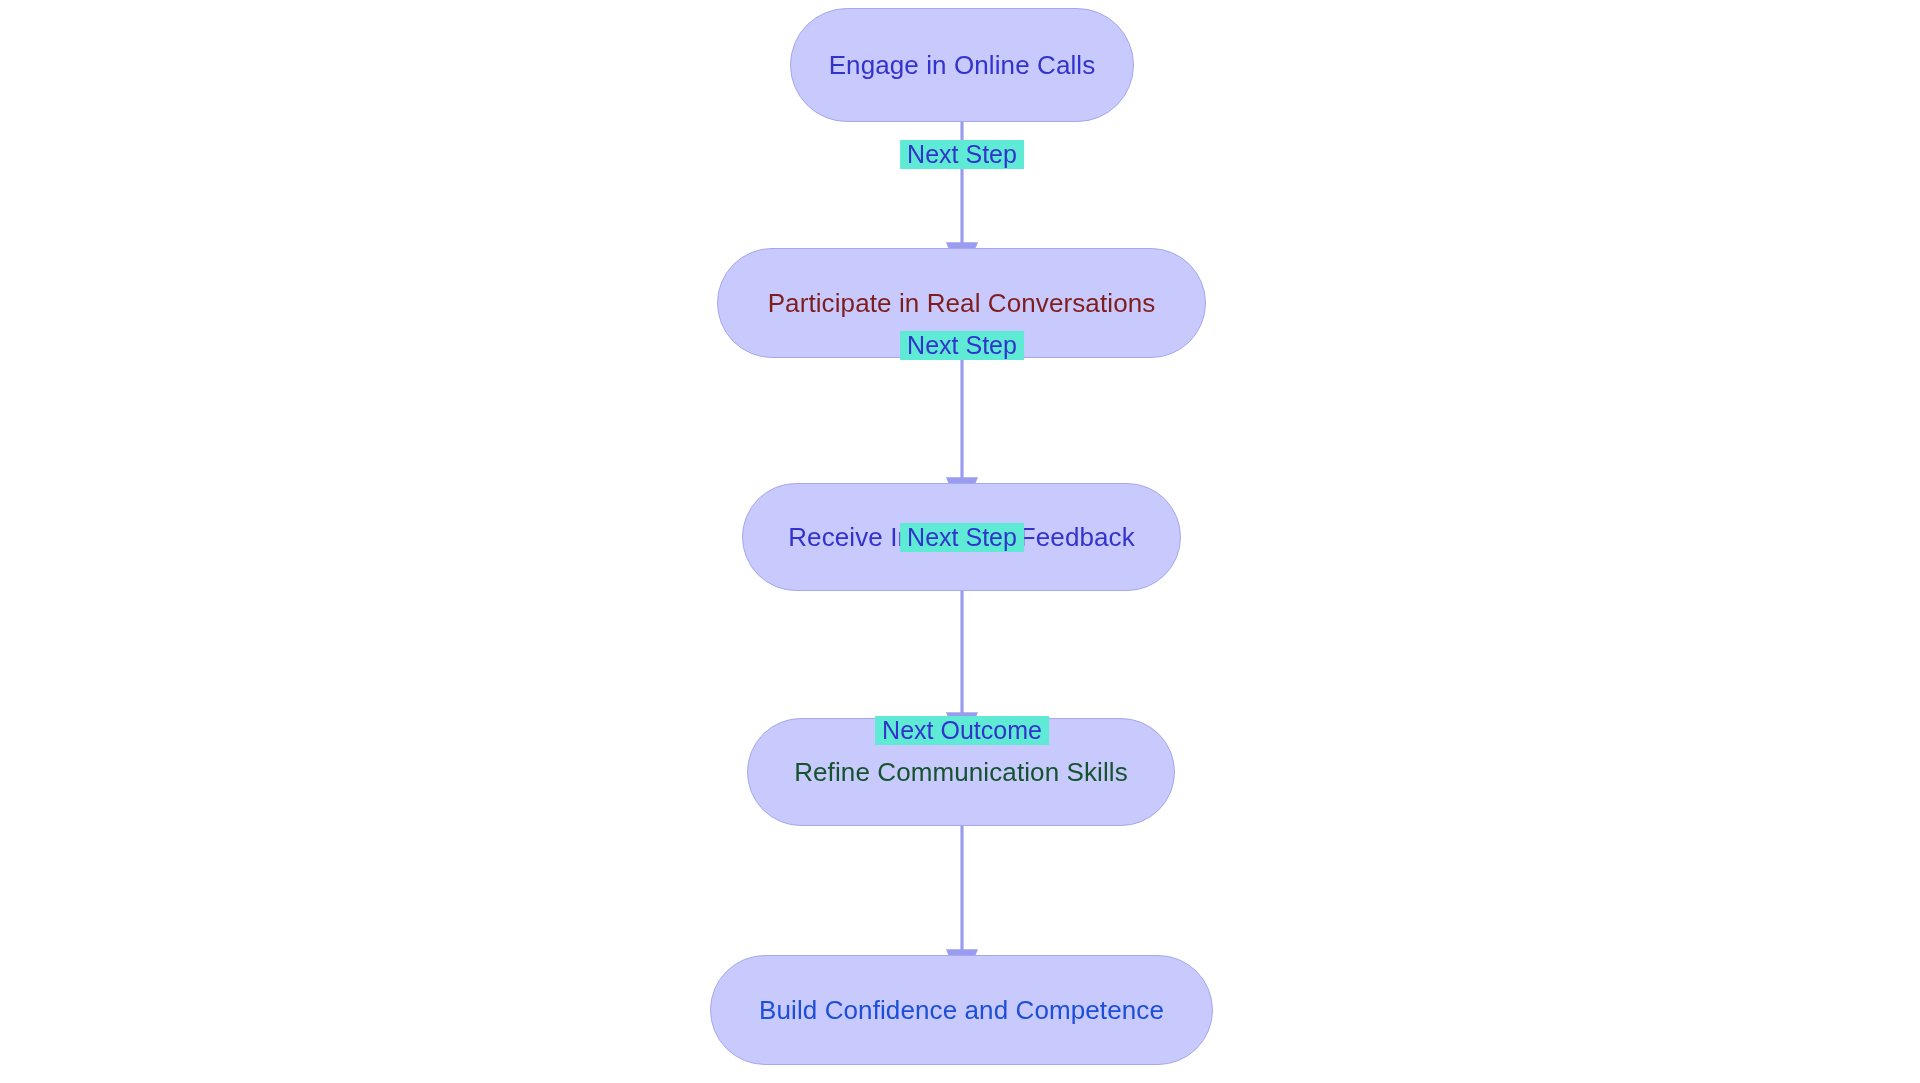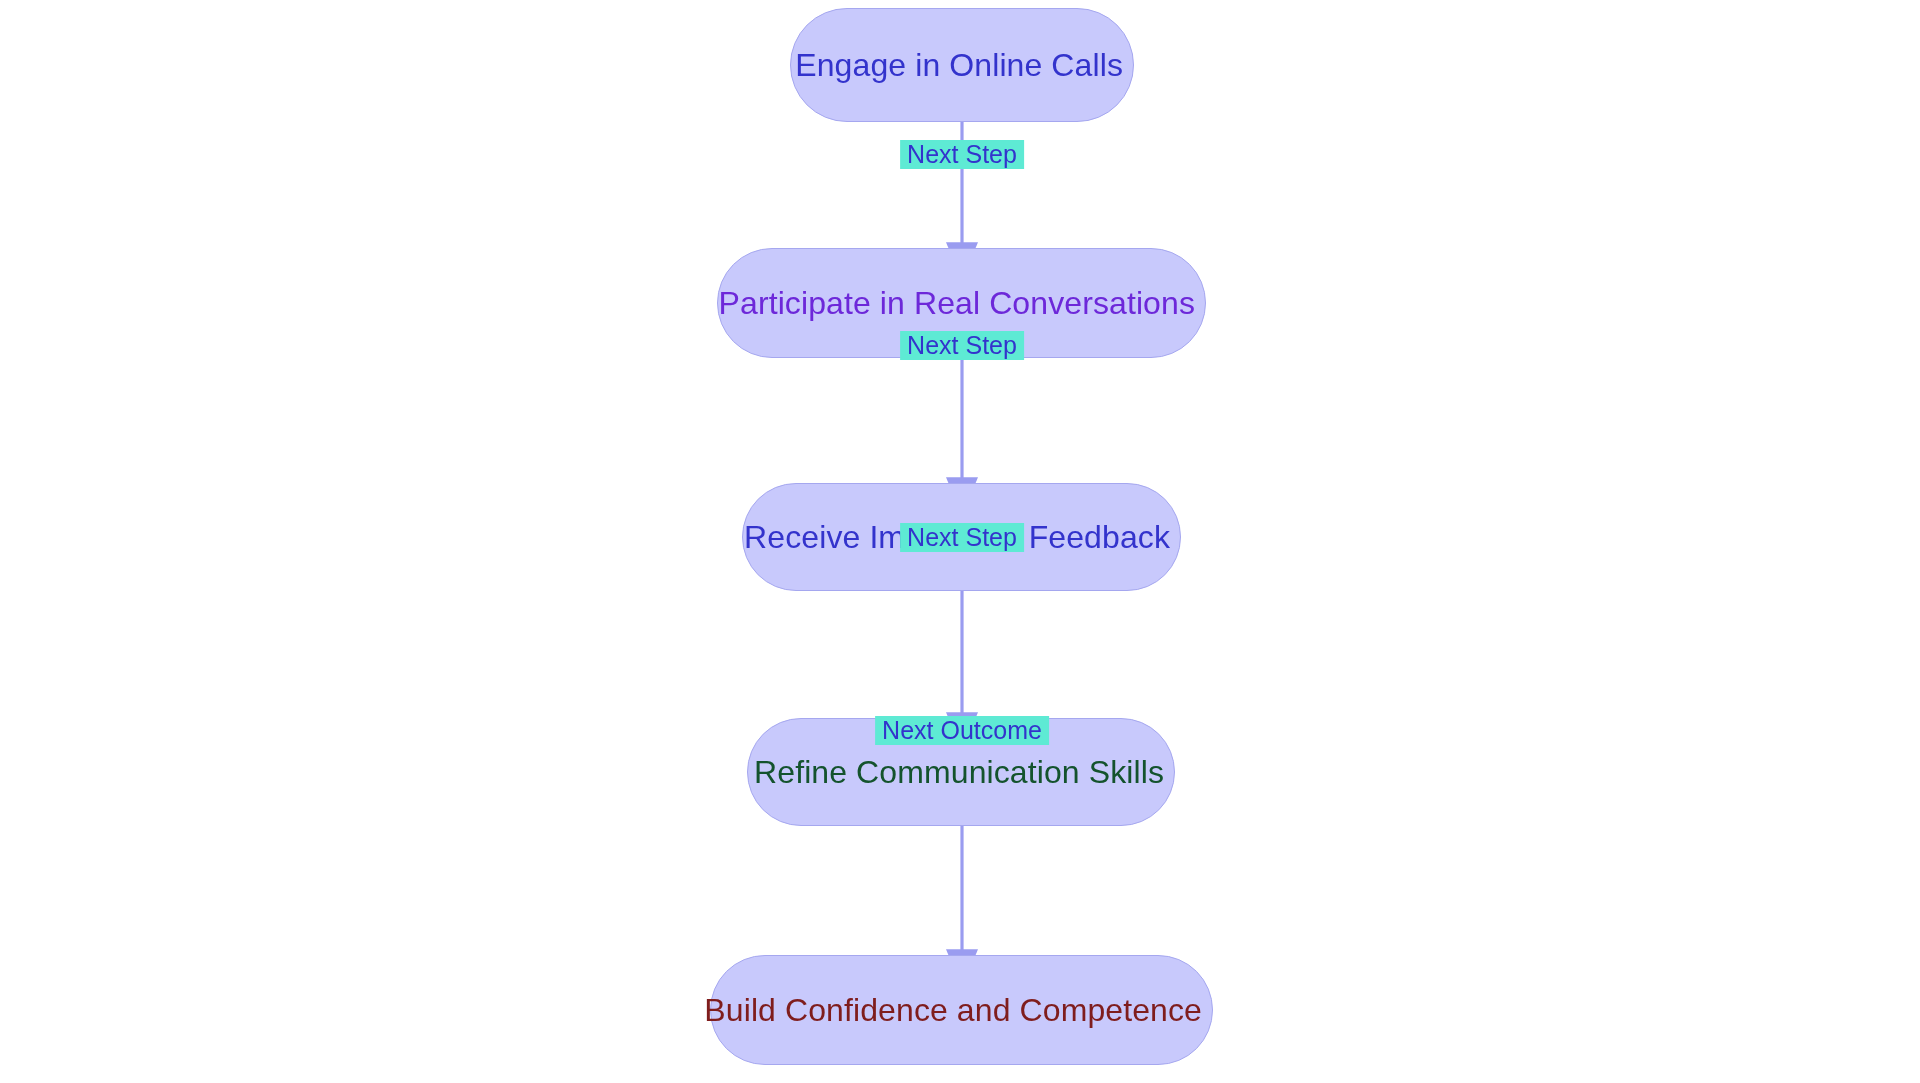--- a/index.html
+++ b/index.html
@@ -31,26 +31,26 @@
     height: 1083px;
     pointer-events: none;
   }
 
   
   .node {
     position: absolute;
     box-sizing: border-box;
     display: flex;
     align-items: center;
-    justify-content: flex-end;
+    justify-content: center;
     background: #c8c9fc;
     border: 1.5px solid #a5a7ef;
     border-radius: 999px;
     color: #3333cc;
-    font-size: 32px;
+    font-size: 26px;
     font-weight: 400;
     letter-spacing: 0.1px;
     white-space: nowrap;
     line-height: 1;
   }
   .node-label {
     display: block;
     padding: 0 10px;
   }
 
@@ -83,30 +83,30 @@
         <line x1="962" y1="358" x2="962" y2="481" stroke="#9a9cf0" stroke-width="3.2" marker-end="url(#arrowhead)"></line>
         <line x1="962" y1="591" x2="962" y2="716" stroke="#9a9cf0" stroke-width="3.2" marker-end="url(#arrowhead)"></line>
         <line x1="962" y1="826" x2="962" y2="953" stroke="#9a9cf0" stroke-width="3.2" marker-end="url(#arrowhead)"></line>
       </g>
   </svg>
 
   <div id="nodes-group">
       <div class="node" style="left: 790px; top: 8px; width: 344px; height: 114px; background: rgb(200, 201, 252); border-color: rgb(165, 167, 239); color: rgb(51, 51, 204);">
         <span class="node-label">Engage in Online Calls</span>
       </div>
-      <div class="node" style="left: 717px; top: 248px; width: 489px; height: 110px; background: rgb(200, 201, 252); border-color: rgb(165, 167, 239); color: #6d28d9;">
+      <div class="node" style="left: 717px; top: 248px; width: 489px; height: 110px; background: rgb(200, 201, 252); border-color: rgb(165, 167, 239); color: #7f1d1d;">
         <span class="node-label">Participate in Real Conversations</span>
       </div>
       <div class="node" style="left: 742px; top: 483px; width: 439px; height: 108px; background: rgb(200, 201, 252); border-color: rgb(165, 167, 239); color: rgb(51, 51, 204);">
         <span class="node-label">Receive Immediate Feedback</span>
       </div>
       <div class="node" style="left: 747px; top: 718px; width: 428px; height: 108px; background: rgb(200, 201, 252); border-color: rgb(165, 167, 239); color: #14532d;">
         <span class="node-label">Refine Communication Skills</span>
       </div>
-      <div class="node" style="left: 710px; top: 955px; width: 503px; height: 110px; background: rgb(200, 201, 252); border-color: rgb(165, 167, 239); color: #7f1d1d;">
+      <div class="node" style="left: 710px; top: 955px; width: 503px; height: 110px; background: rgb(200, 201, 252); border-color: rgb(165, 167, 239); color: #1d4ed8;">
         <span class="node-label">Build Confidence and Competence</span>
       </div>
     </div>
 
   <div id="edge-labels-group">
       <div class="edge-label" style="left: 962px; top: 140px; color: rgb(51, 51, 204);">Next Step</div>
       <div class="edge-label" style="left: 962px; top: 331px; color: rgb(51, 51, 204);">Next Step</div>
       <div class="edge-label" style="left: 962px; top: 523px; color: rgb(51, 51, 204);">Next Step</div>
       <div class="edge-label" style="left: 962px; top: 716px; color: rgb(51, 51, 204);">Next Outcome</div>
     </div>

